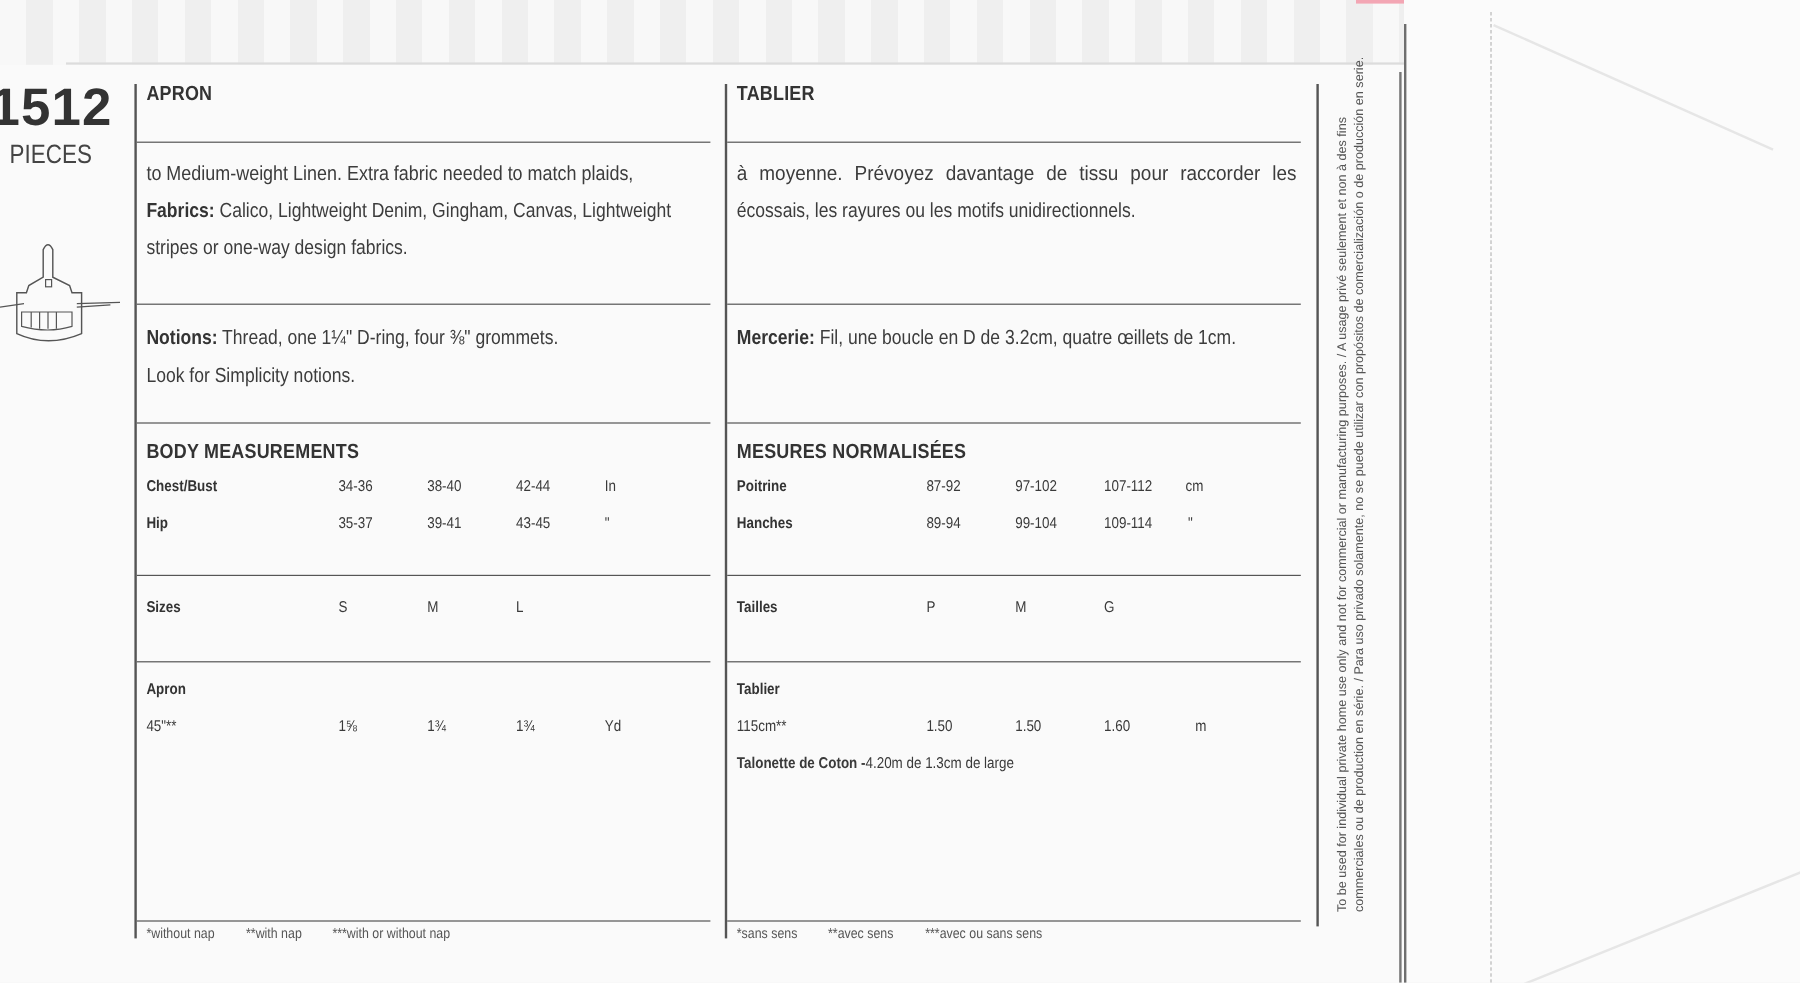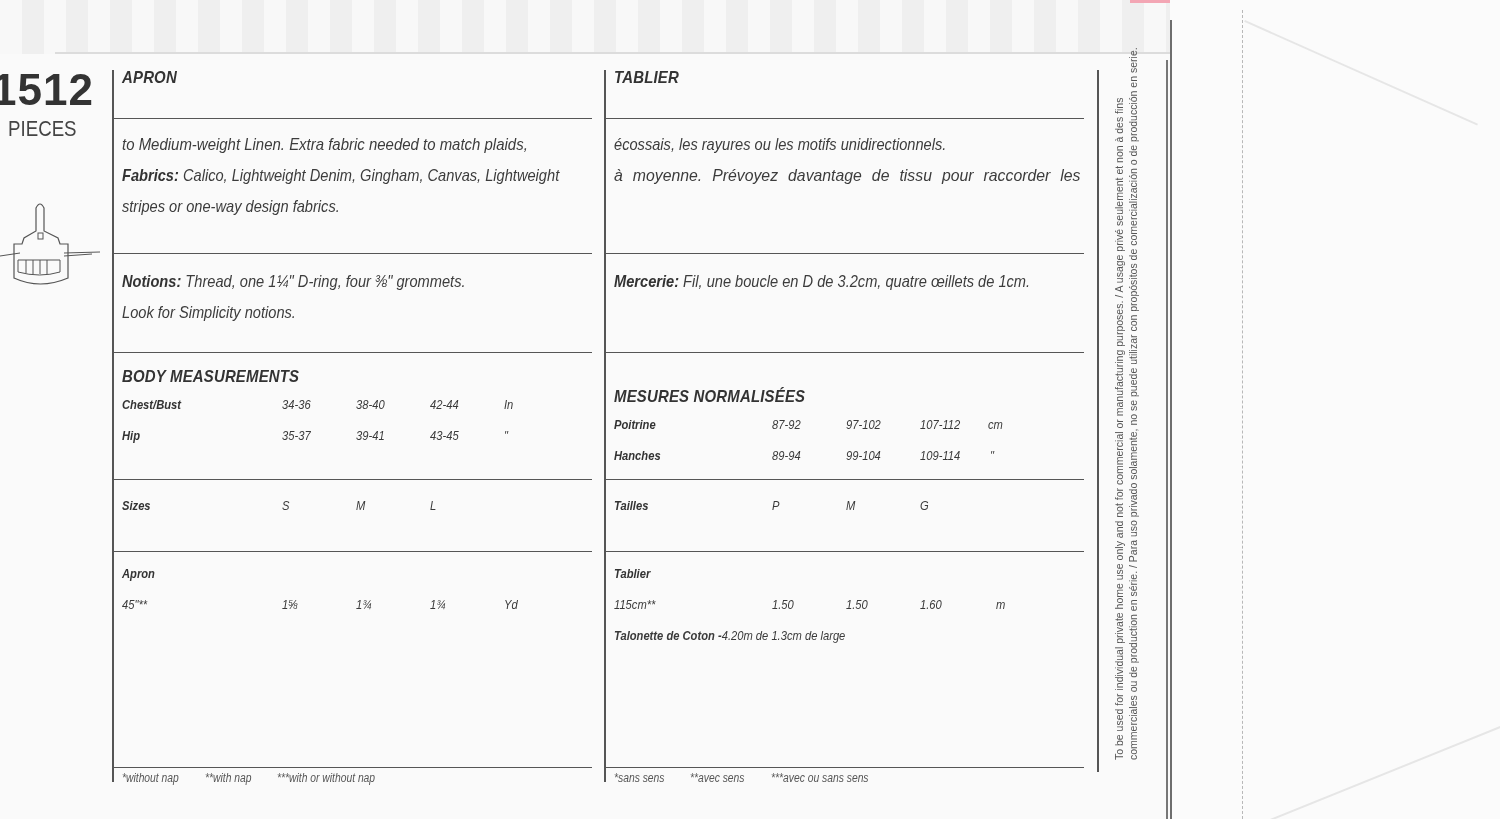--- a/index.html
+++ b/index.html
@@ -15,21 +15,21 @@
   .right-flap { position: absolute; left: 1170px; top: 0; width: 330px; height: 819px; background: #fbfbfb; }
   .right-flap .crease { position: absolute; left: 72px; top: 10px; width: 0; height: 809px; border-left: 1px dashed #b8b8b8; }
   .right-flap .fold { position: absolute; left: 75px; top: 20px; width: 255px; height: 2px; background: #e6e6e6; transform: rotate(24deg); transform-origin: left top; }
   .right-flap .fold2 { position: absolute; left: 100px; top: 819px; width: 260px; height: 2px; background: #e6e6e6; transform: rotate(-22deg); transform-origin: left top; }
   .right-flap .left-edge { position: absolute; left: 0; top: 20px; width: 2px; height: 799px; background: #6e6e6e; }
 
   .pattern-number { position: absolute; left: 0; top: 68px; font-size: 44px; font-weight: bold; color: #333; letter-spacing: 1px; line-height: 1; }
   .pieces-label { position: absolute; left: 8px; top: 116px; font-size: 22px; color: #444; transform: scaleX(0.85); transform-origin: left; }
   .apron-icon { position: absolute; left: 0; top: 198px; }
 
-  .col { position: absolute; top: 68px; width: 478px; font-style: italic; }
+  .col { position: absolute; top: 68px; width: 478px; }
   .col-en { left: 114px; }
   .col-fr { left: 606px; }
   .col-border { position: absolute; top: 70px; width: 2px; background: #555; height: 712px; }
 
   .heading { font-weight: bold; font-size: 17px; color: #333; letter-spacing: 0.2px; transform: scaleX(0.88); transform-origin: left; display: inline-block; }
   .rule { height: 1px; background: #555; width: 478px; }
   .para { font-size: 17px; line-height: 31px; color: #3c3c3c; transform-origin: left; white-space: nowrap; }
   .para b { color: #333; }
   .narrow { display: inline-block; transform: scaleX(0.86); transform-origin: left; }
 
@@ -148,32 +148,32 @@
   </div>
 </div>
 
 <div class="col col-fr fr">
   <div style="height:50px; padding-left:8px;">
     <span class="heading">TABLIER</span>
   </div>
   <div class="rule"></div>
 
   <div style="padding:10px 0 0 8px; height:134px;">
+    <div class="para"><span class="narrow" style="transform:scaleX(0.93); word-spacing:6px;">à moyenne. Prévoyez davantage de tissu pour raccorder les</span></div>
     <div class="para"><span class="narrow">écossais, les rayures ou les motifs unidirectionnels.</span></div>
-    <div class="para"><span class="narrow" style="transform:scaleX(0.93); word-spacing:6px;">à moyenne. Prévoyez davantage de tissu pour raccorder les</span></div>
   </div>
   <div class="rule"></div>
 
   <div style="padding:12px 0 0 8px; height:98px;">
     <div class="para"><span class="narrow"><b>Mercerie:</b><span> Fil, une boucle en D de 3.2cm, quatre œillets de 1cm.</span></span></div>
   </div>
   <div class="rule"></div>
 
   <div style="padding-top:14px; height:126px;">
-    <div style="padding-left:8px; height:30px;margin-top:20px;"><span class="heading">MESURES NORMALISÉES</span></div>
+    <div style="padding-left:8px; height:30px;"><span class="heading">MESURES NORMALISÉES</span></div>
     <div class="row">
       <span class="lbl narrow">Poitrine</span>
       <span class="c1 narrow">87-92</span>
       <span class="c2 narrow">97-102</span>
       <span class="c3 narrow">107-112</span>
       <span class="narrow" style="left:382px;">cm</span>
     </div>
     <div class="row">
       <span class="lbl narrow">Hanches</span>
       <span class="c1 narrow">89-94</span>

